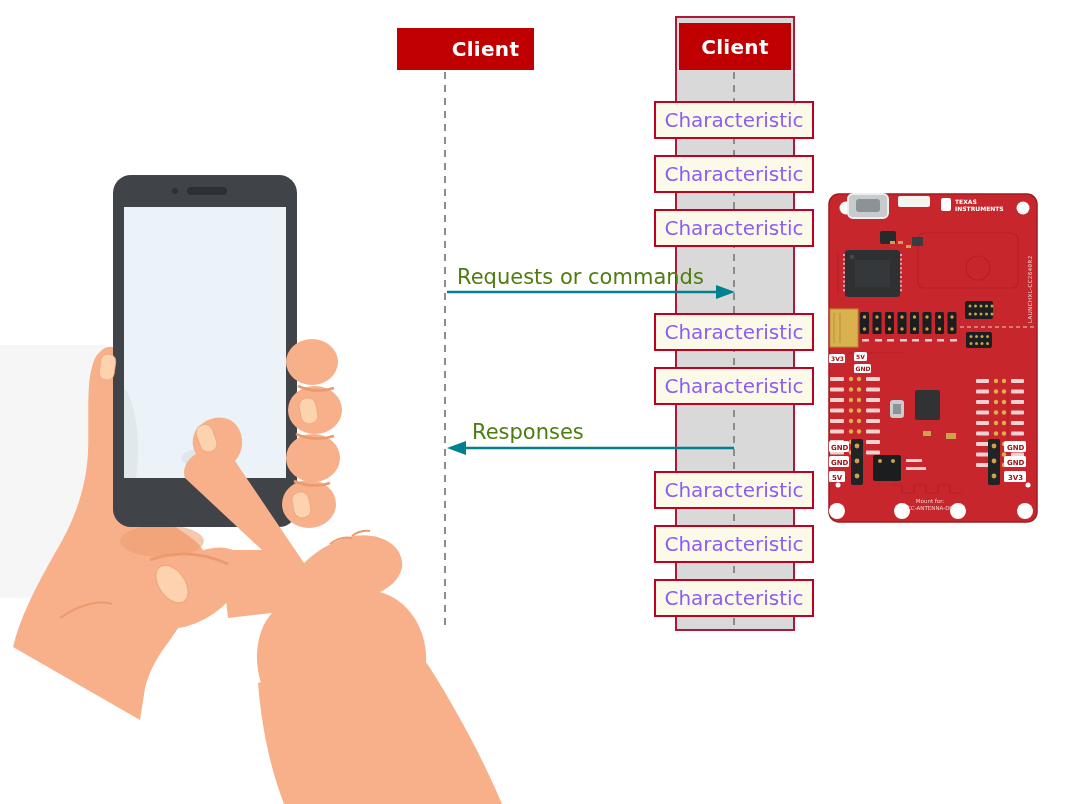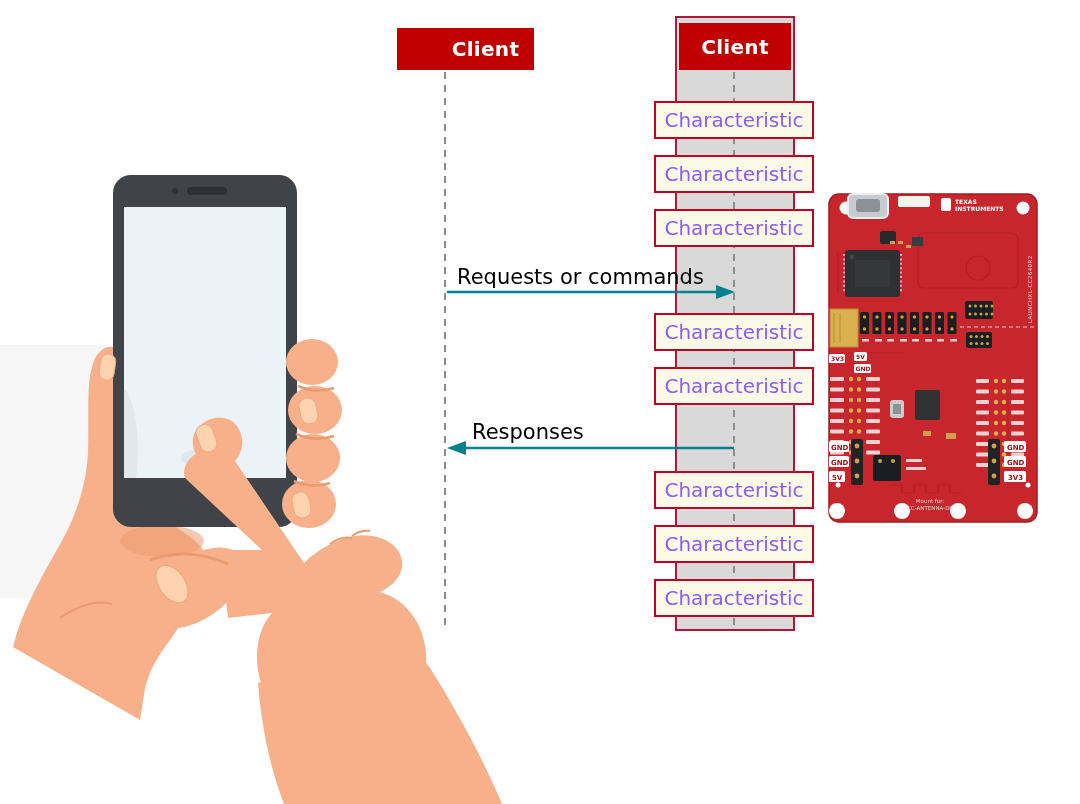--- a/index.html
+++ b/index.html
@@ -13,21 +13,21 @@
        display:flex;align-items:center;justify-content:center;letter-spacing:.3px;}
   #client-box{left:397px;top:28px;width:97px;height:42px;z-index:4;padding-left:40px;}
   #server-box{left:679px;top:23px;width:112px;height:47px;z-index:4;}
   #server-column{position:absolute;left:675px;top:16px;width:120px;height:615px;
        background:#d9d9d9;border:2px solid #ad1a39;box-sizing:border-box;z-index:1;}
   #lifelines{z-index:2;}
   .characteristic{position:absolute;left:654px;width:160px;height:38px;background:#fbfae9;
        border:2px solid #c00023;box-sizing:border-box;display:flex;align-items:center;
        justify-content:center;font-size:20px;color:#8b5cf6;z-index:3;}
   #arrows{z-index:5;}
-  .msg-label{position:absolute;font-size:21px;color:#000000;z-index:6;white-space:nowrap;}
+  .msg-label{position:absolute;font-size:21px;color:#4d7c0f;z-index:6;white-space:nowrap;}
   #msg-request{left:457px;top:265px;}
   #msg-response{left:472px;top:420px;}
 
   #illustration{position:absolute;left:0;top:148px;z-index:0;}
   #pcb{position:absolute;left:828px;top:193px;z-index:0;}
 </style>
 </head>
 <body>
 
 <div class="canvas">

